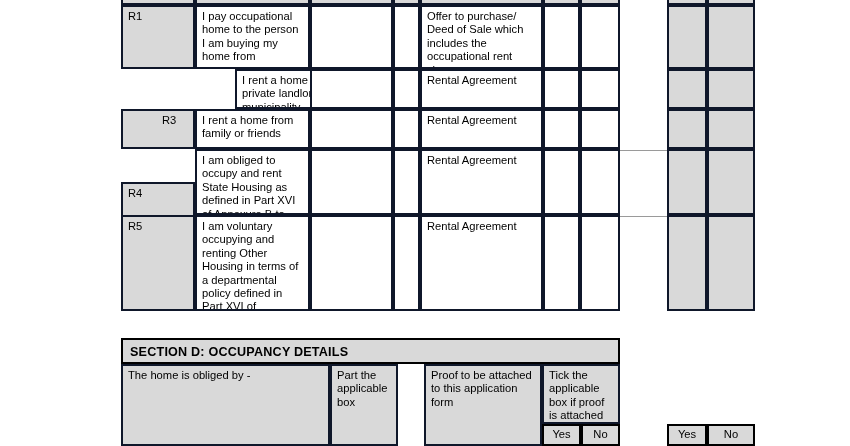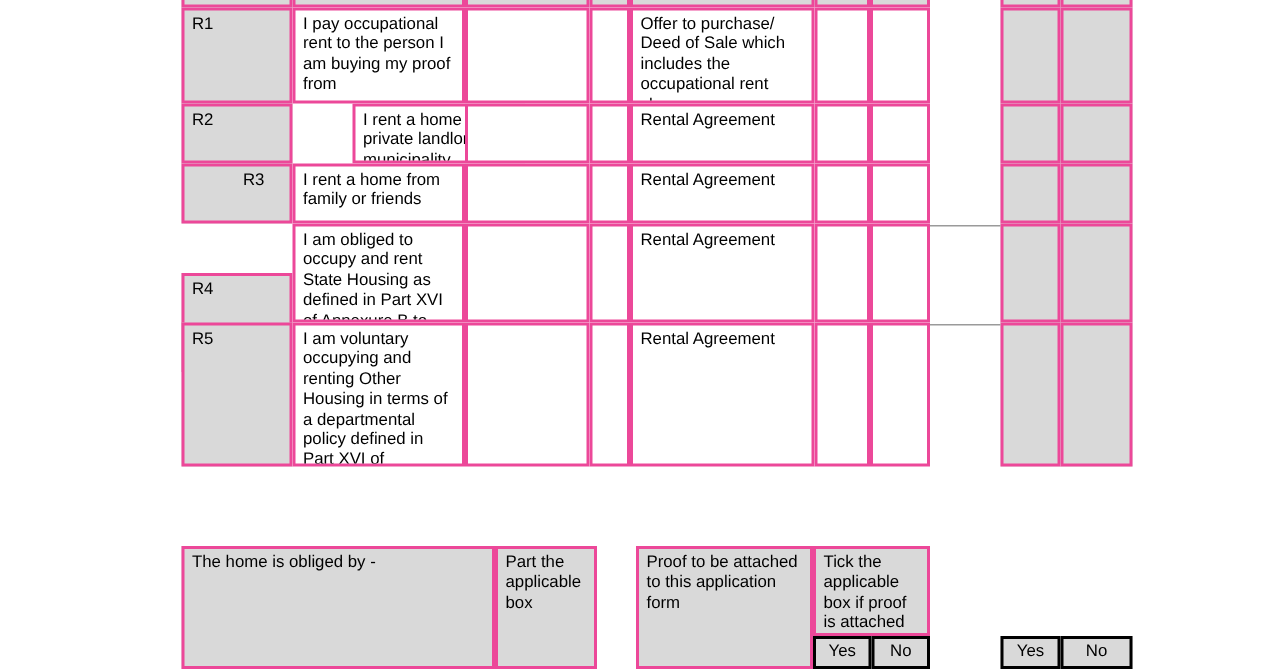--- a/index.html
+++ b/index.html
@@ -15,21 +15,21 @@
     overflow: hidden;
     font-family: "Liberation Sans", sans-serif;
     color: #000000;
     -webkit-font-smoothing: antialiased;
   }
 
   
   .cell {
     position: absolute;
     box-sizing: border-box;
-    border: 2px solid #ec4899;
+    border: 2px solid #0f172a;
     background: #ffffff;
     font-size: 11.2px;
     line-height: 13.4px;
     padding: 3px 4px 2px 5px;
     overflow: hidden;
   }
   .cell.gray { background: #d9d9d9; }
   .cell.empty { padding: 0; }
 
   
@@ -95,30 +95,29 @@
   <div class="cell gray empty" style="left:195px; top:-8px; width:115px; height:13px;"></div>
   <div class="cell gray empty" style="left:310px; top:-8px; width:83px;  height:13px;"></div>
   <div class="cell gray empty" style="left:393px; top:-8px; width:27px;  height:13px;"></div>
   <div class="cell gray empty" style="left:420px; top:-8px; width:123px; height:13px;"></div>
   <div class="cell gray empty" style="left:543px; top:-8px; width:37px;  height:13px;"></div>
   <div class="cell gray empty" style="left:580px; top:-8px; width:40px;  height:13px;"></div>
   <div class="cell gray empty" style="left:667px; top:-8px; width:40px;  height:13px;"></div>
   <div class="cell gray empty" style="left:707px; top:-8px; width:48px;  height:13px;"></div>
 
   <div class="cell gray" style="left:121px; top:5px; width:74px;  height:64px;">R1</div>
-  <div class="cell" style="left:195px; top:5px; width:115px; height:64px;">I pay occupational rent to the person I am buying my proof from</div>
+  <div class="cell" style="left:195px; top:5px; width:115px; height:64px;">I pay occupational home to the person I am buying my home from</div>
   <div class="cell empty" style="left:310px; top:5px; width:83px;  height:64px;"></div>
   <div class="cell empty" style="left:393px; top:5px; width:27px;  height:64px;"></div>
   <div class="cell" style="left:420px; top:5px; width:123px; height:64px;">Offer to purchase/ Deed of Sale which includes the occupational rent clause</div>
   <div class="cell empty" style="left:543px; top:5px; width:37px;  height:64px;"></div>
   <div class="cell empty" style="left:580px; top:5px; width:40px;  height:64px;"></div>
   <div class="cell gray empty" style="left:667px; top:5px; width:40px;  height:64px;"></div>
   <div class="cell gray empty" style="left:707px; top:5px; width:48px;  height:64px;"></div>
 
-  <div class="cell gray" style="left:121px; top:69px; width:74px;  height:40px;">R2</div>
   <div class="cell" style="left:195px; top:69px; width:115px; height:40px;margin-left:40px;">I rent a home from a private landlord/ municipality</div>
   <div class="cell empty" style="left:310px; top:69px; width:83px;  height:40px;"></div>
   <div class="cell empty" style="left:393px; top:69px; width:27px;  height:40px;"></div>
   <div class="cell" style="left:420px; top:69px; width:123px; height:40px;">Rental Agreement</div>
   <div class="cell empty" style="left:543px; top:69px; width:37px;  height:40px;"></div>
   <div class="cell empty" style="left:580px; top:69px; width:40px;  height:40px;"></div>
   <div class="cell gray empty" style="left:667px; top:69px; width:40px;  height:40px;"></div>
   <div class="cell gray empty" style="left:707px; top:69px; width:48px;  height:40px;"></div>
 
   <div class="cell gray" style="left:121px; top:109px; width:74px;  height:40px;padding-left:39px;">R3</div>
@@ -150,20 +149,21 @@
   <div class="cell empty" style="left:580px; top:215px; width:40px;  height:96px;"></div>
   <div class="cell gray empty" style="left:667px; top:215px; width:40px;  height:96px;"></div>
   <div class="cell gray empty" style="left:707px; top:215px; width:48px;  height:96px;"></div>
 
   <div class="faint-line" style="left:620px; top:150px; width:47px;"></div>
   <div class="faint-line" style="left:620px; top:216px; width:47px;"></div>
 </div>
 
 <div id="section-d">
 
+  <div class="section-title" style="left:121px; top:8px; width:499px; height:26px;">SECTION D:  OCCUPANCY DETAILS</div>
 
   <div class="cell gray hdr" style="left:121px; top:34px; width:209px; height:82px;">The home is obliged by -</div>
 
   <div class="cell gray hdr" style="left:330px; top:34px; width:68px; height:82px;">Part the applicable box</div>
 
   <div class="cell gray hdr" style="left:542px; top:34px; width:78px; height:60px;">Tick the applicable box if proof is attached</div>
 
   <div class="cell gray hdr" style="left:424px; top:34px; width:118px; height:82px;">Proof to be attached to this application form</div>
 
   <div class="yesno" style="left:542px; top:94px; width:39px; height:22px;">Yes</div>

